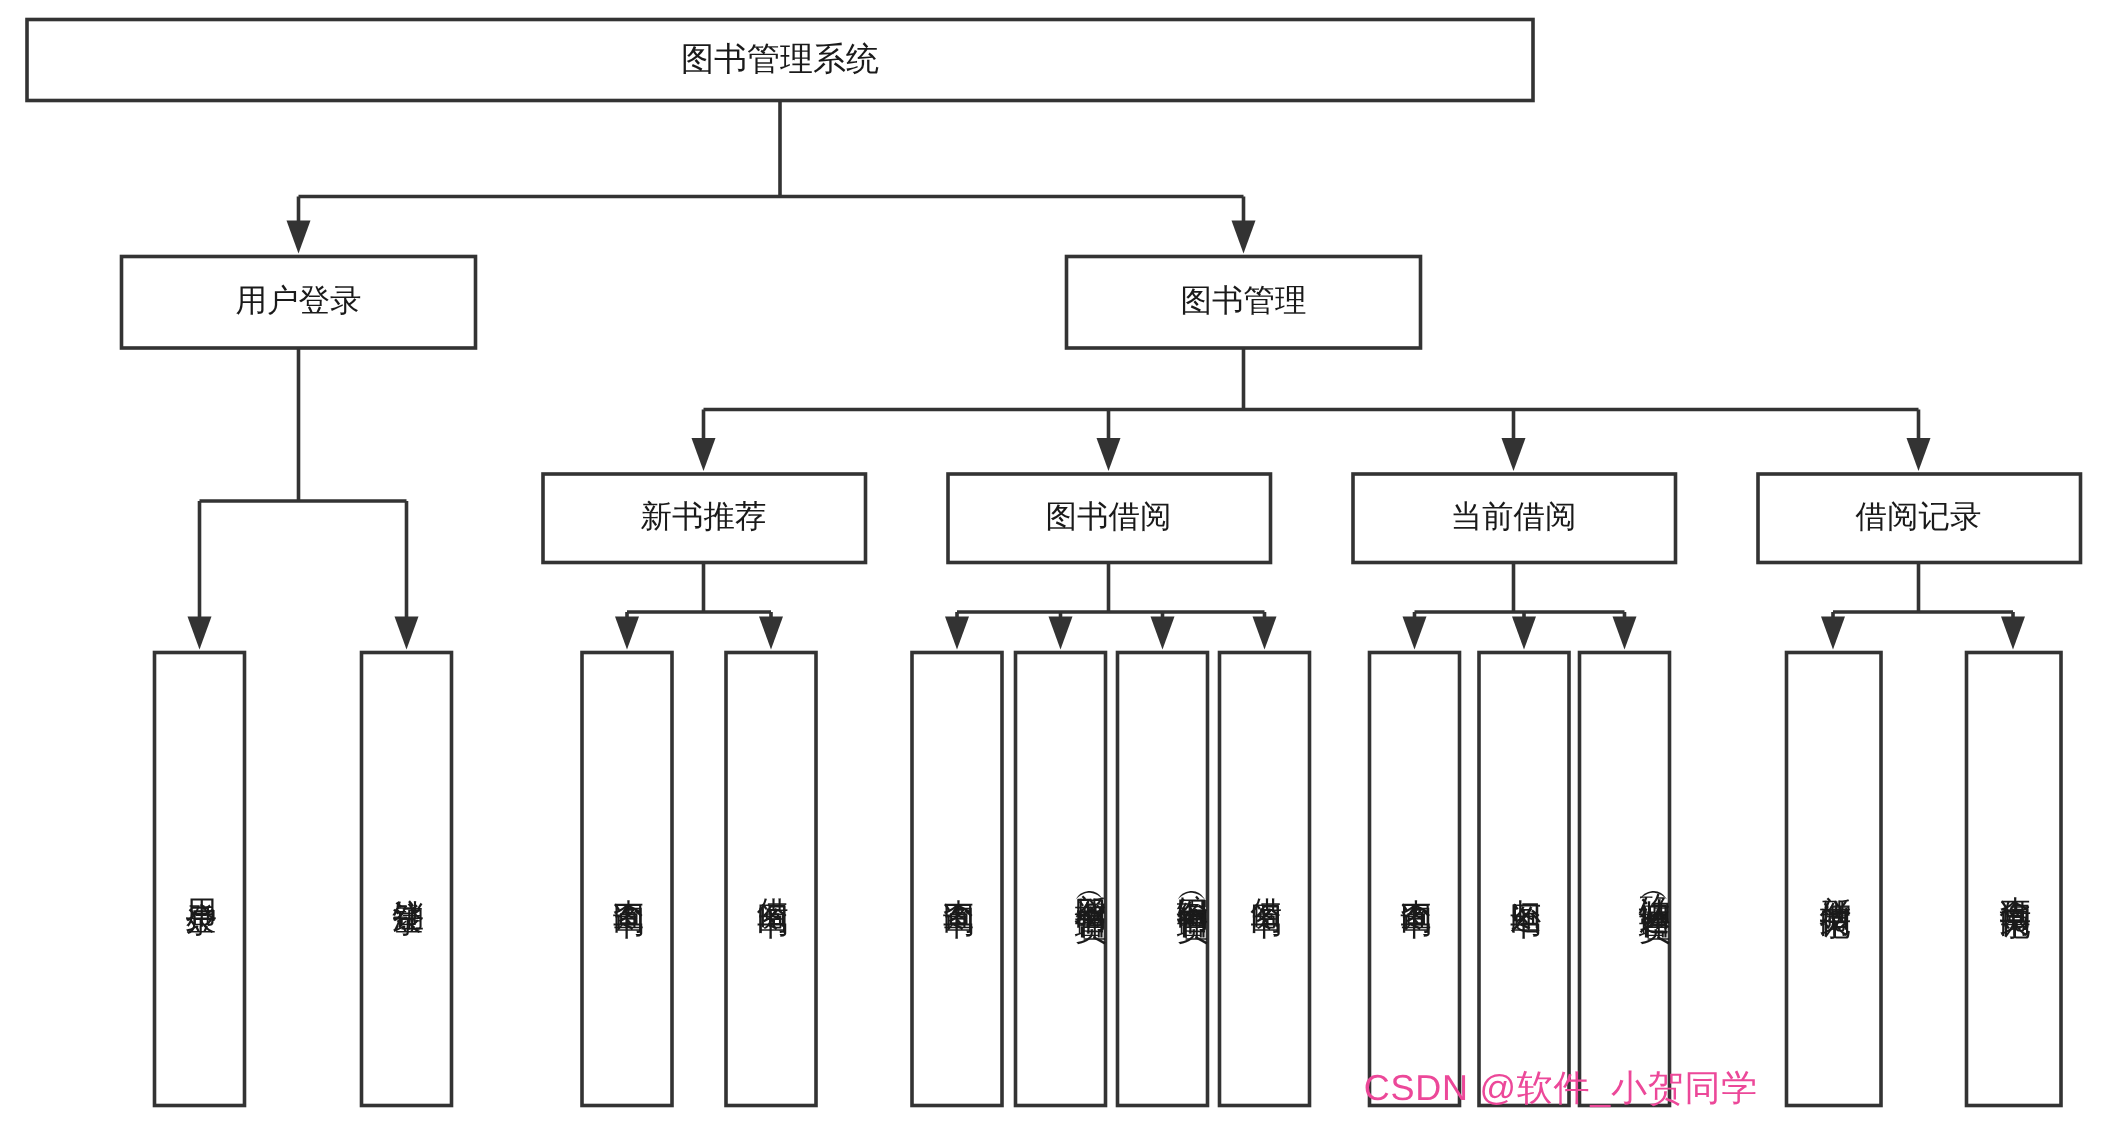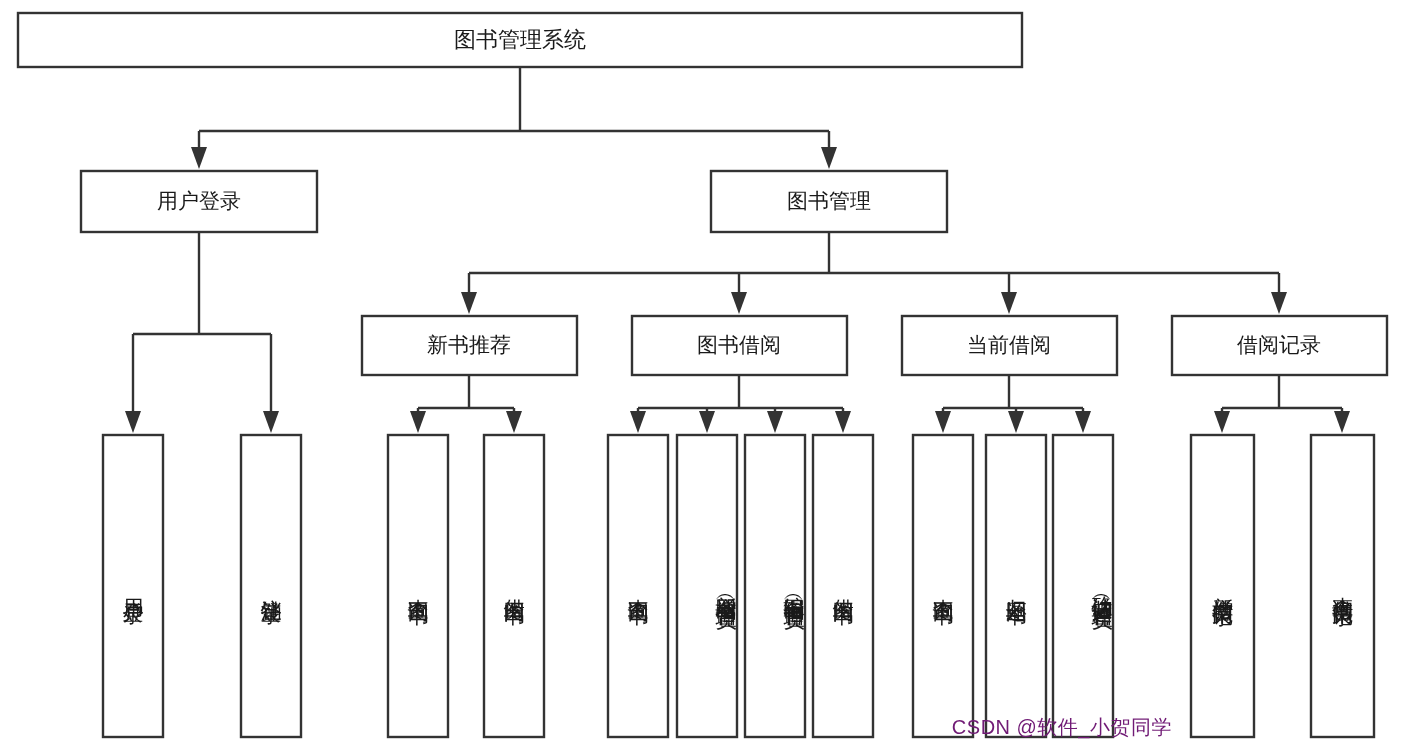--- a/index.html
+++ b/index.html
@@ -69,22 +69,22 @@
     letter-spacing: 2px;
     white-space: nowrap;
     text-align: center;
     pointer-events: none;
   }
   .watermark {
     position: absolute;
     right: 8px;
     bottom: 6px;
     font-family: "Liberation Sans", "DejaVu Sans", sans-serif;
-    font-size: 20px;
-    color: #701a75;
+    font-size: 24px;
+    color: #ec4899;
     white-space: nowrap;
     letter-spacing: 0.5px;
     text-align: right;
   }
 </style>
 </head>
 <body>
 
 <div id="diagram-root">
 

